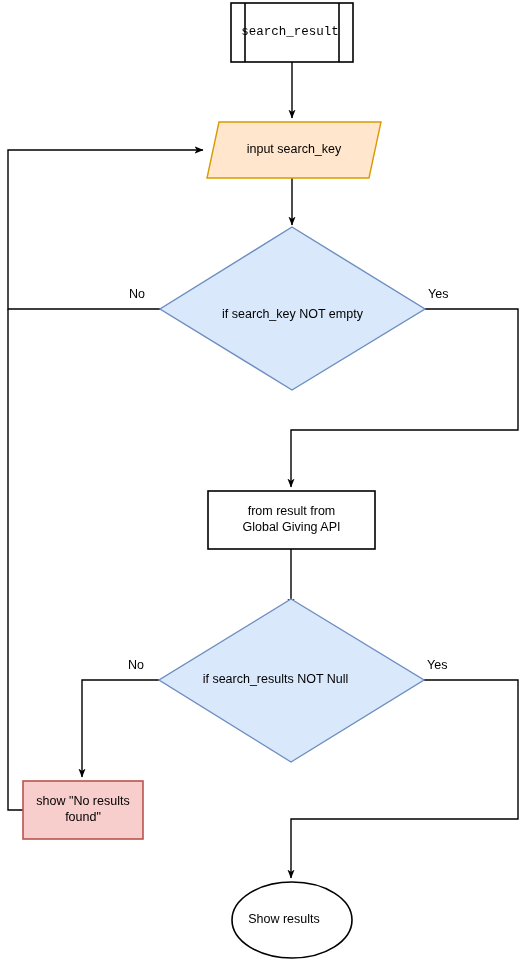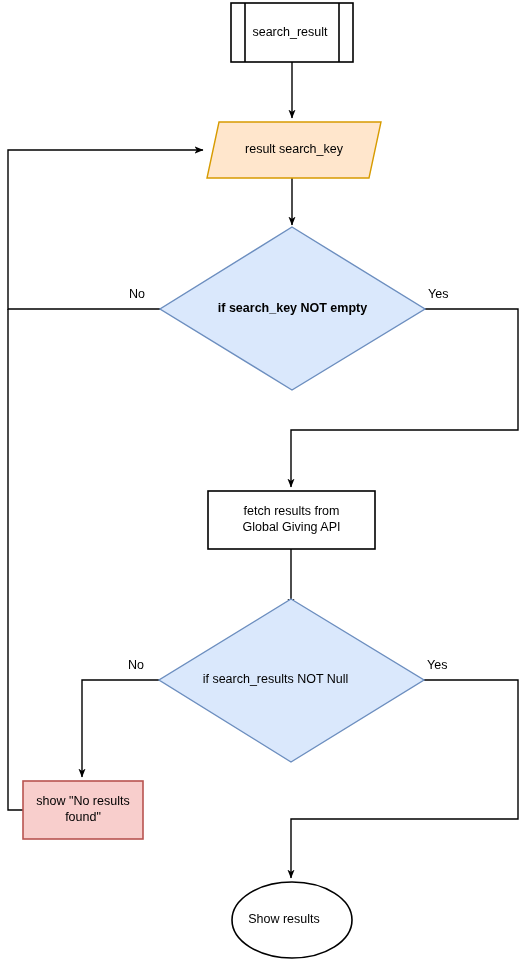--- a/index.html
+++ b/index.html
@@ -90,27 +90,27 @@
 
     <rect x="208" y="491" width="167" height="58" fill="#ffffff" stroke="#000000" stroke-width="1.6"></rect>
 
     <polygon points="291,599 424,680 291,762 159,680" fill="#dae8fc" stroke="#6c8ebf" stroke-width="1.4"></polygon>
 
     <rect x="23" y="781" width="120" height="58" fill="#f8cecc" stroke="#b85450" stroke-width="1.6"></rect>
 
     <ellipse cx="292" cy="920" rx="60" ry="38" fill="#ffffff" stroke="#000000" stroke-width="1.6"></ellipse>
   </svg>
 
-  <div class="node-label" style="left:245px; top:3px; width:90px; height:59px;">search_result</div>
+  <div class="node-label" style="left:245px; top:3px; width:90px; height:59px;font-family:Liberation Mono, monospace;">search_result</div>
 
-  <div class="node-label" style="left:207px; top:122px; width:174px; height:56px;">result search_key</div>
+  <div class="node-label" style="left:207px; top:122px; width:174px; height:56px;">input search_key</div>
 
-  <div class="node-label" style="left:175px; top:281px; width:235px; height:56px;font-weight:bold;">if search_key NOT empty</div>
+  <div class="node-label" style="left:175px; top:287px; width:235px; height:56px;">if search_key NOT empty</div>
 
-  <div class="node-label" style="left:208px; top:491px; width:167px; height:58px;">fetch results from
+  <div class="node-label" style="left:208px; top:491px; width:167px; height:58px;">from result from
 Global Giving API</div>
 
   <div class="node-label" style="left:158px; top:652px; width:235px; height:56px;">if search_results NOT Null</div>
 
   <div class="node-label" style="left:23px; top:781px; width:120px; height:58px;">show "No results
 found"</div>
 
   <div class="node-label" style="left:224px; top:882px; width:120px; height:76px;">Show results</div>
 
   <div class="edge-label" style="left:127px; top:287px;">No</div>

